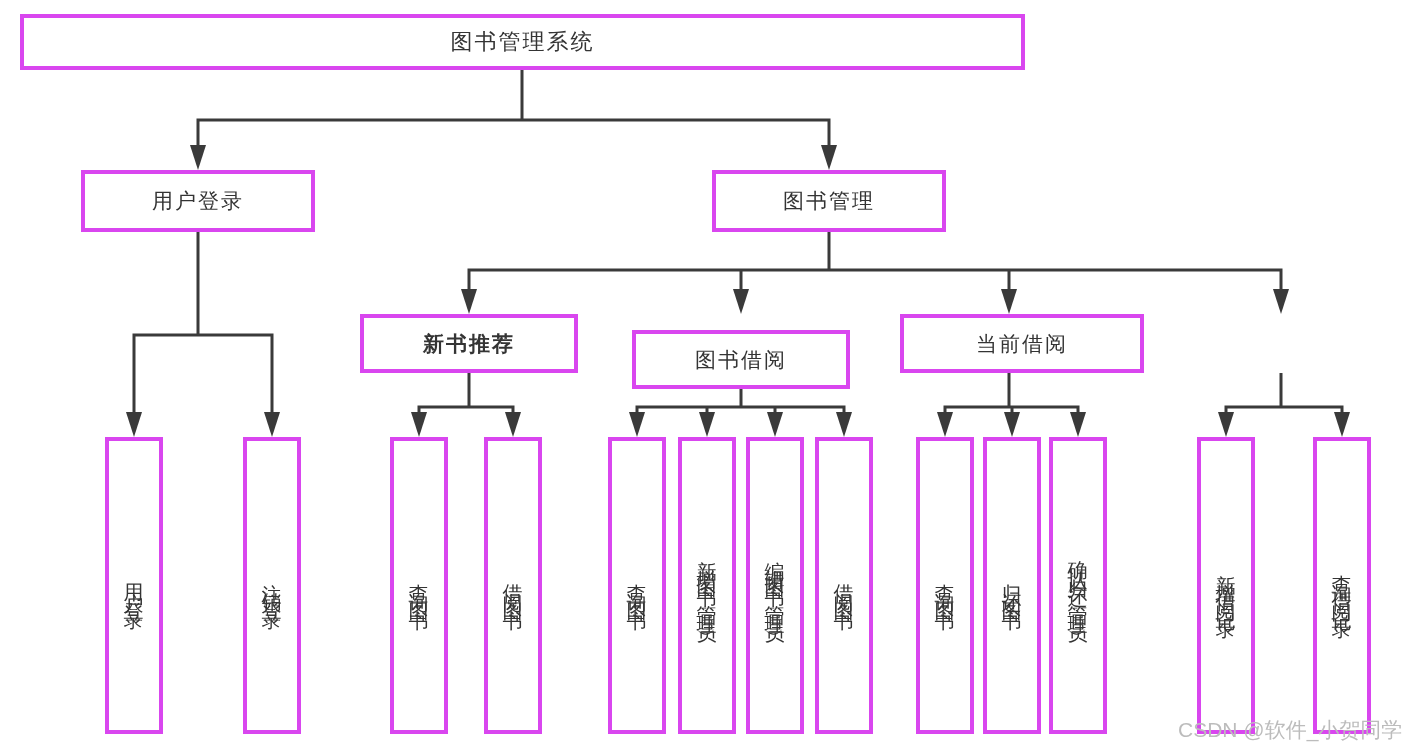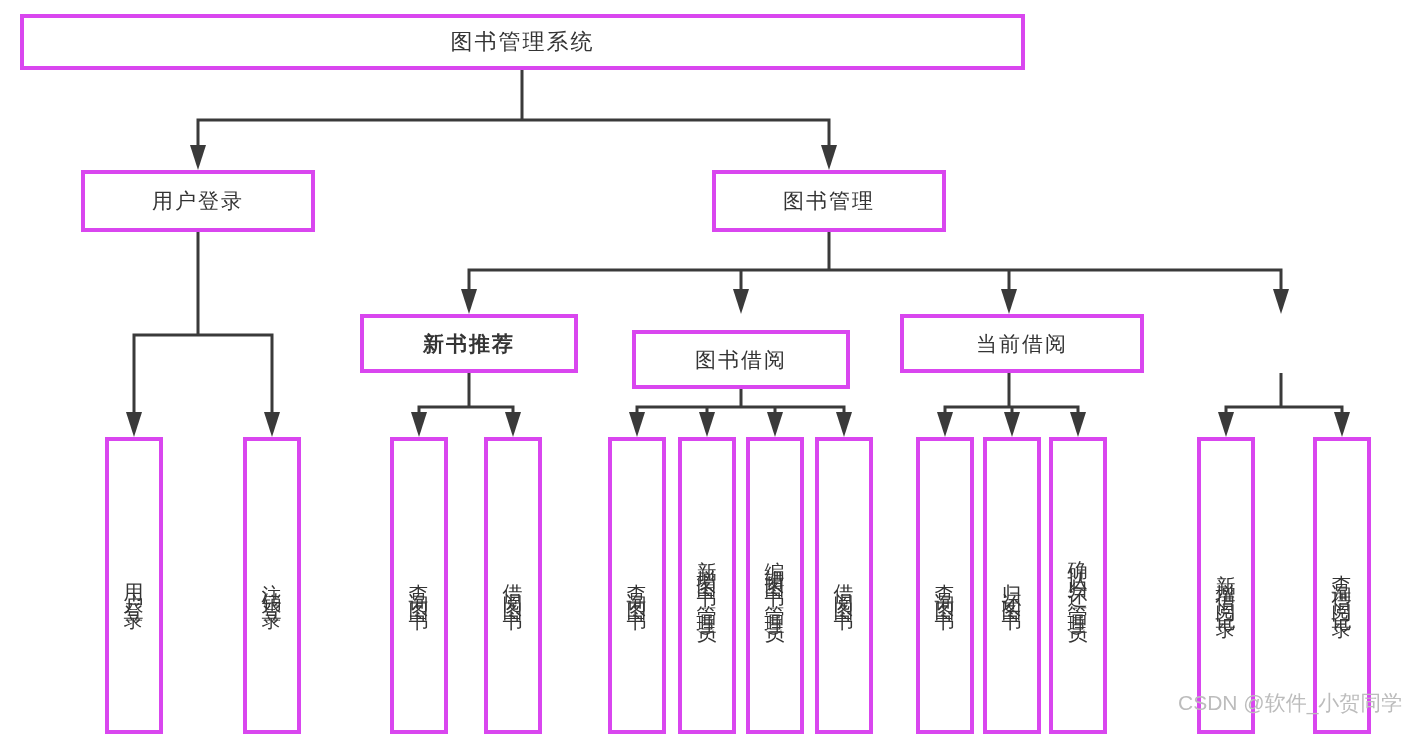--- a/index.html
+++ b/index.html
@@ -45,21 +45,21 @@
     writing-mode: vertical-rl;
     text-orientation: mixed;
     font-size: 20px;
     letter-spacing: 9px;
     line-height: 1;
     white-space: nowrap;
   }
   .watermark {
     position: absolute;
     left: 1178px;
-    top: 689px;
+    top: 716px;
     font-size: 21px;
     color: #bcbcbc;
     white-space: nowrap;
   }
 </style>
 </head>
 <body>
 
 <div class="canvas">
 

